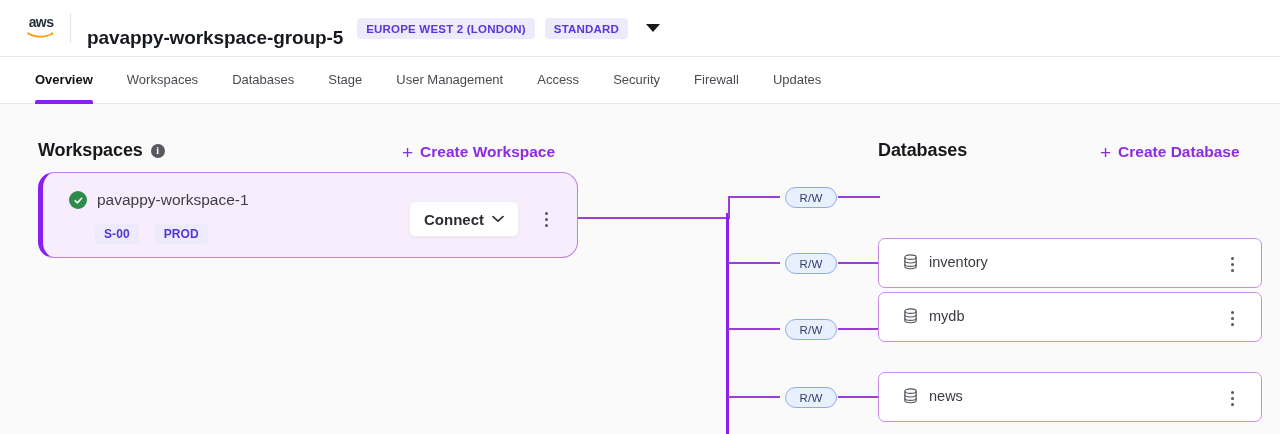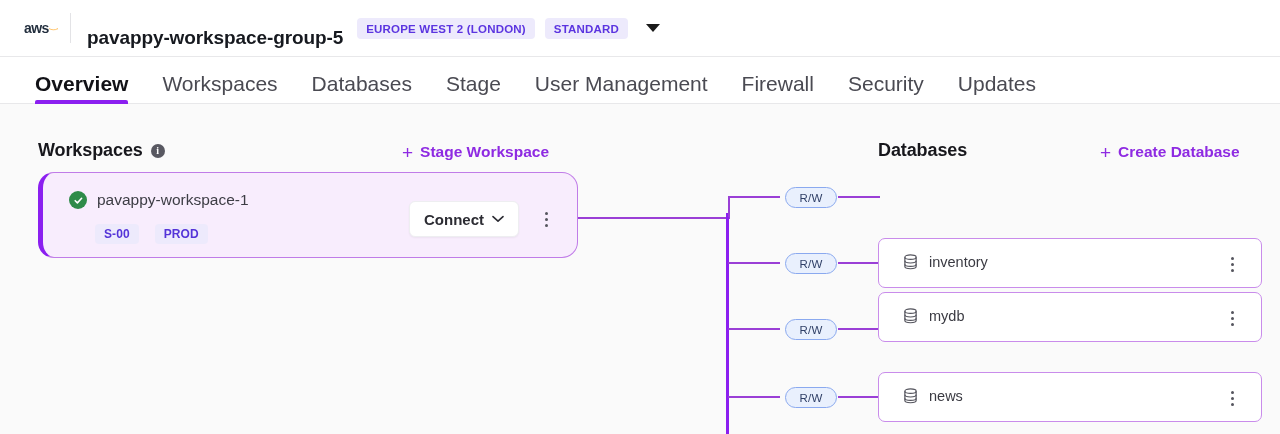--- a/index.html
+++ b/index.html
@@ -14,21 +14,21 @@
   
   .header {
     position: absolute; left: 0; top: 0; width: 1280px; height: 57px;
     background: #ffffff;
     border-bottom: 1px solid #e8e8ea;
     display: flex; align-items: center;
   }
   .hdr-inner { display: flex; align-items: center; padding-left: 24px; gap: 0; }
   .aws-logo {
     width: 34px; height: 26px; position: relative; margin-right: 12px;
-    display: flex; flex-direction: row; align-items: center; justify-content: flex-start;
+    display: flex; flex-direction: column; align-items: center; justify-content: flex-start;
   }
   .aws-text {
     font-family: "Liberation Sans", sans-serif;
     font-size: 14px; font-weight: 700; color: #232f3e;
     letter-spacing: -0.6px; line-height: 14px;
   }
   .aws-swoosh { margin-top: 1px; }
   .hdr-title {
     font-size: 19px; font-weight: 700; color: #16191f;
     letter-spacing: -0.1px; margin-right: 14px; white-space: nowrap; margin-top: 20px;
@@ -46,21 +46,21 @@
   }
 
   
   .tabs {
     position: absolute; left: 0; top: 57px; width: 1280px; height: 47px;
     background: #ffffff; border-bottom: 1px solid #e8e8ea;
     display: flex; align-items: flex-start; padding-left: 18px;
   }
   .tab {
     position: relative; padding: 15px 17px 0 17px; height: 47px;
-    font-size: 21px; color: #4a4a52; white-space: nowrap; cursor: pointer;
+    font-size: 13px; color: #4a4a52; white-space: nowrap; cursor: pointer;
   }
   .tab.active { color: #111116; font-weight: 700; }
   .tab.active::after {
     content: ""; position: absolute; left: 17px; right: 17px; bottom: 0;
     height: 4px; background: #8b1ff0; border-radius: 2px 2px 0 0;
   }
 
   
   .canvas { position: absolute; left: 0; top: 104px; width: 1280px; height: 330px; background: #fafafa; }
 
@@ -156,34 +156,35 @@
       <div class="hdr-caret"></div>
     </div>
   </div>
 
   <div class="tabs">
     <div class="tab active">Overview</div>
     <div class="tab">Workspaces</div>
     <div class="tab">Databases</div>
     <div class="tab">Stage</div>
     <div class="tab">User Management</div>
+    <div class="tab">Access</div>
+    <div class="tab">Security</div>
     <div class="tab">Firewall</div>
-    <div class="tab">Security</div>
     <div class="tab">Updates</div>
   </div>
 
   <div class="canvas">
 
     <div class="sec-head" style="left:38px; top:36px;">
       <span class="sec-title">Workspaces</span>
       <span class="info-dot"></span>
     </div>
     <div class="create-link" style="left:402px; top:39px;">
       <span class="plus-glyph">+</span>
-      <span>Stage Workspace</span>
+      <span>Create Workspace</span>
     </div>
 
     <div class="sec-head" style="left:878px; top:36px;">
       <span class="sec-title">Databases</span>
     </div>
     <div class="create-link" style="left:1100px; top:39px;">
       <span class="plus-glyph">+</span>
       <span>Create Database</span>
     </div>
 

